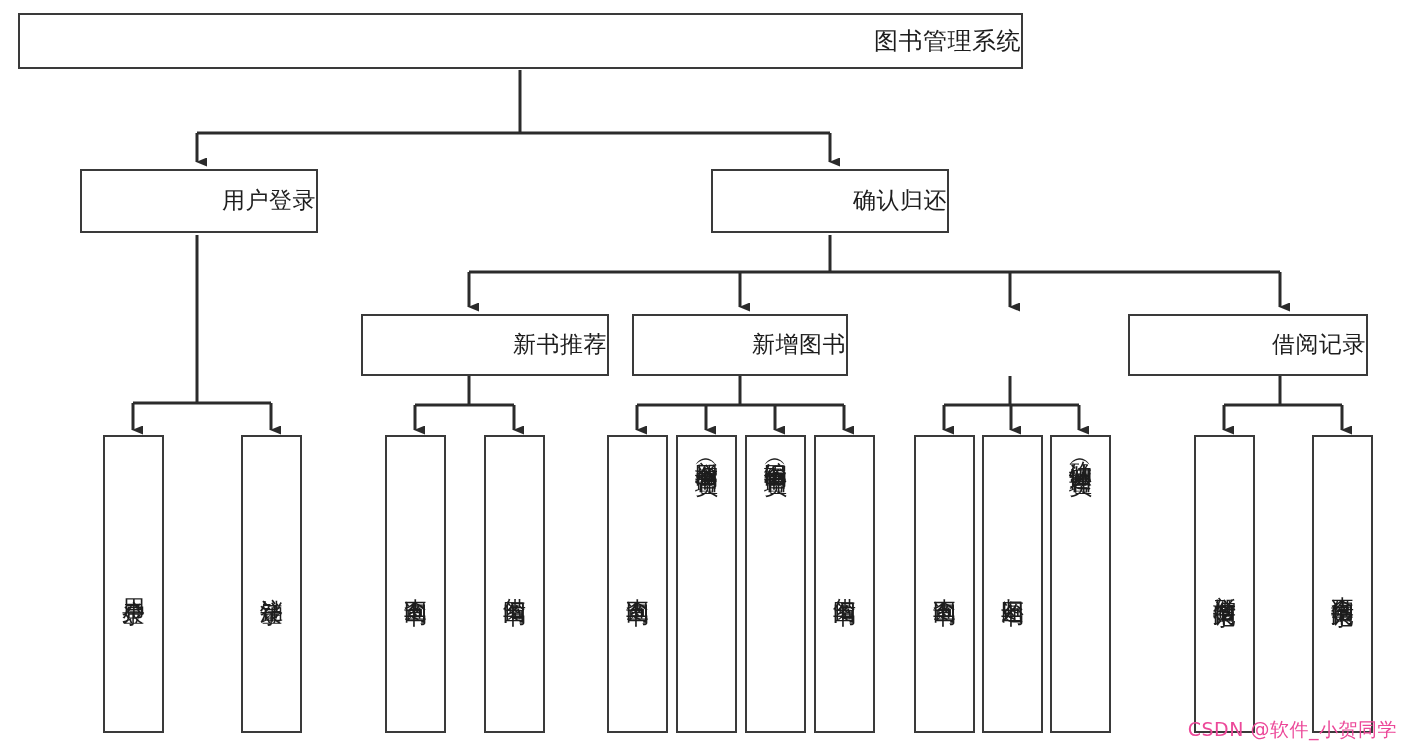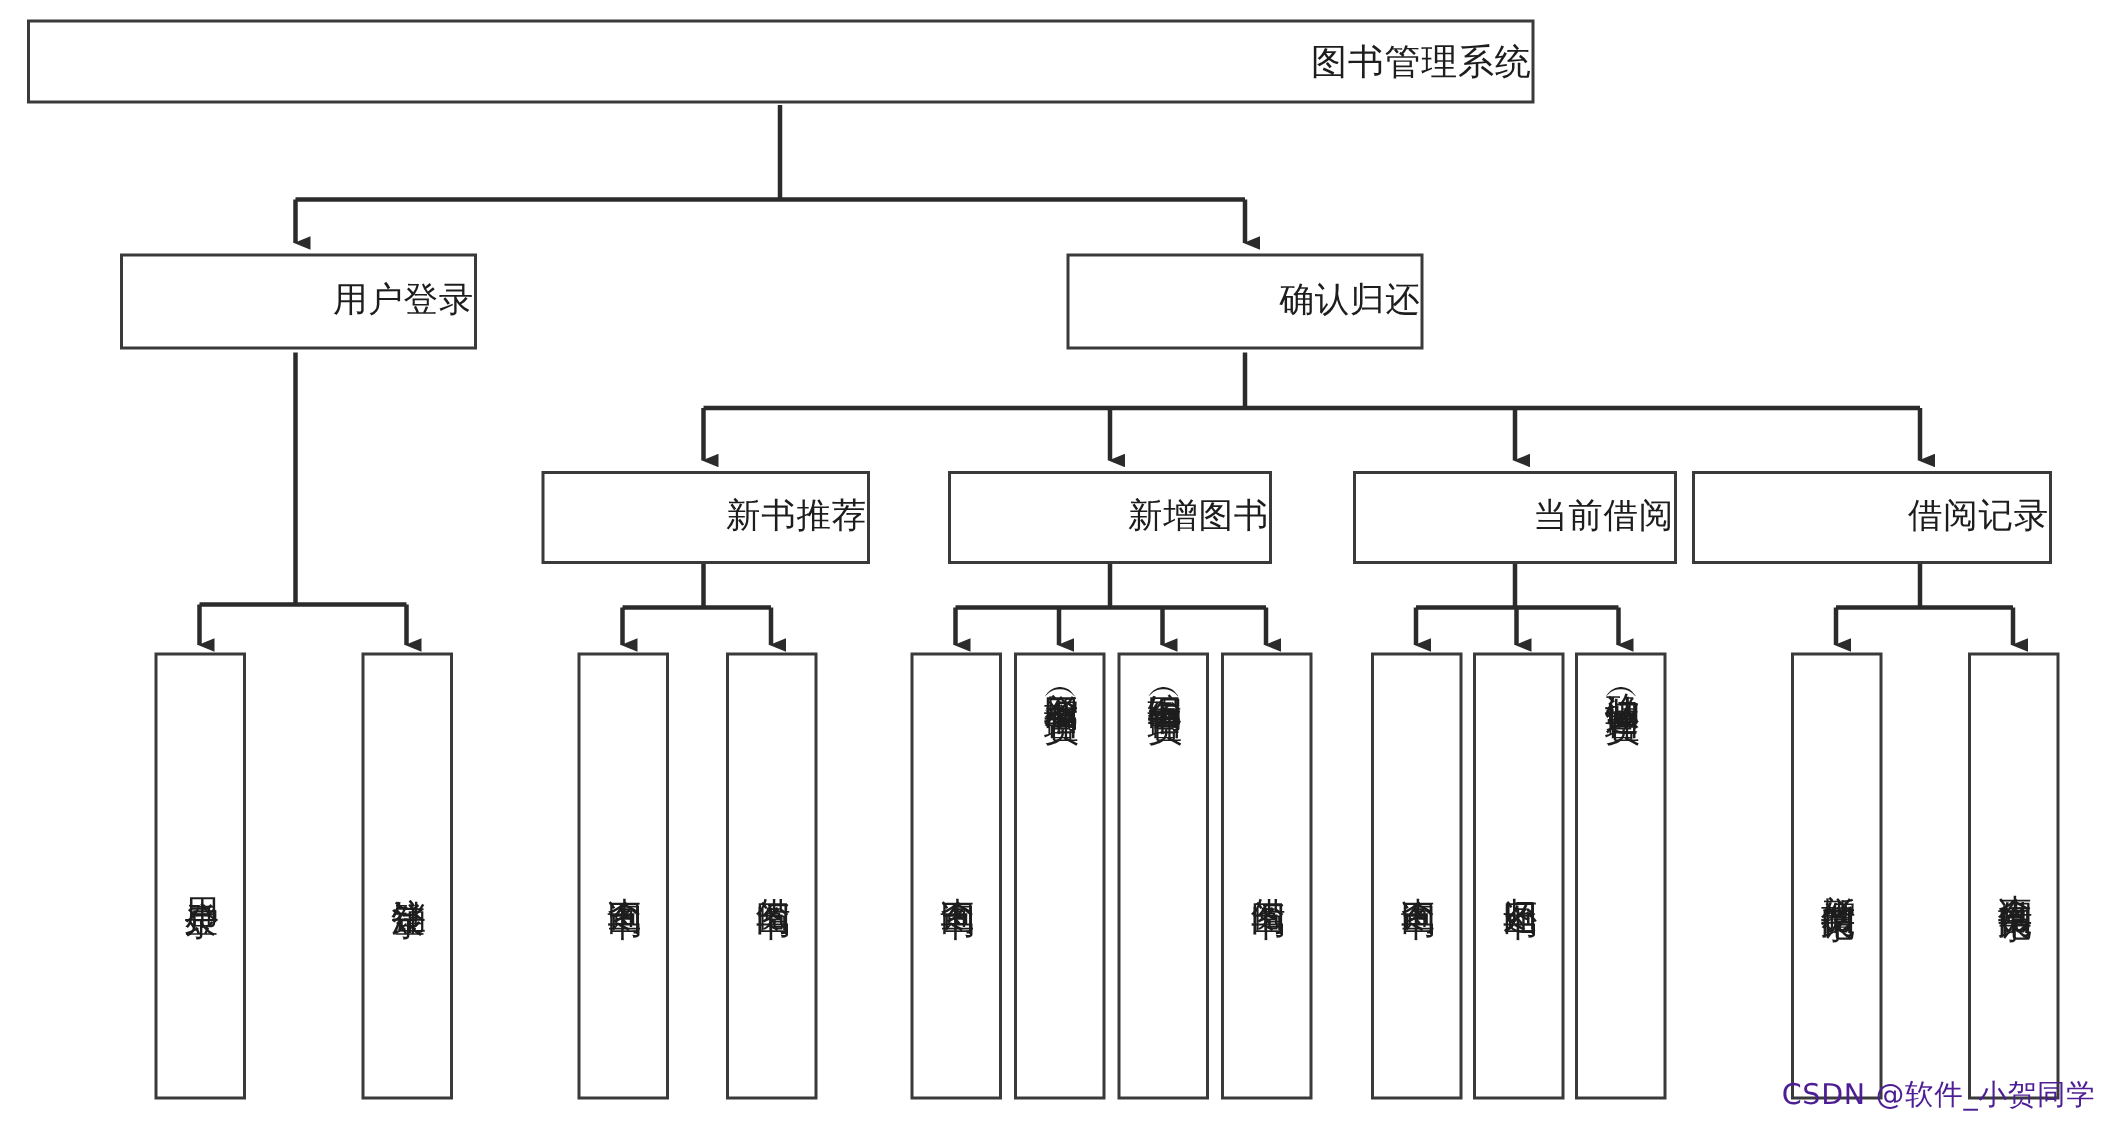--- a/index.html
+++ b/index.html
@@ -66,21 +66,21 @@
   }
   .node.vert.centered {
     align-items: center;
     padding-top: 0;
   }
   #watermark {
     position: absolute;
     right: 8px;
     bottom: 4px;
     font-size: 19px;
-    color: #4c1d95;
+    color: #ec4899;
     white-space: nowrap;
     letter-spacing: 0.5px;
     margin-left: 40px;
   }
 </style>
 </head>
 <body>
 
 <div id="diagram-root">
 
@@ -139,31 +139,28 @@
   </div>
 
   <div class="node horiz" style="left:80px; top:169px; width:238px; height:64px;">
     <span class="node-label">用户登录</span>
   </div>
 
   <div class="node horiz" style="left:711px; top:169px; width:238px; height:64px;">
     <span class="node-label">确认归还</span>
   </div>
 
-  <div class="node horiz" style="left:361px; top:314px; width:219px; height:62px;">
+  <div class="node horiz" style="left:361px; top:314px; width:248px; height:62px;">
     <span class="node-label">新书推荐</span>
   </div>
 
   <div class="node horiz" style="left:632px; top:314px; width:216px; height:62px;">
     <span class="node-label">新增图书</span>
   </div>
 
-  <div class="node horiz" style="left:902px; top:314px; width:216px; height:62px;">
-    <span class="node-label">当前借阅</span>
-  </div>
 
   <div class="node horiz" style="left:1128px; top:314px; width:240px; height:62px;">
     <span class="node-label">借阅记录</span>
   </div>
 
   <div class="node vert centered" style="left:103px; top:435px; width:61px; height:298px;">
     <span class="node-label">用户登录</span>
   </div>
 
   <div class="node vert centered" style="left:241px; top:435px; width:61px; height:298px;">

